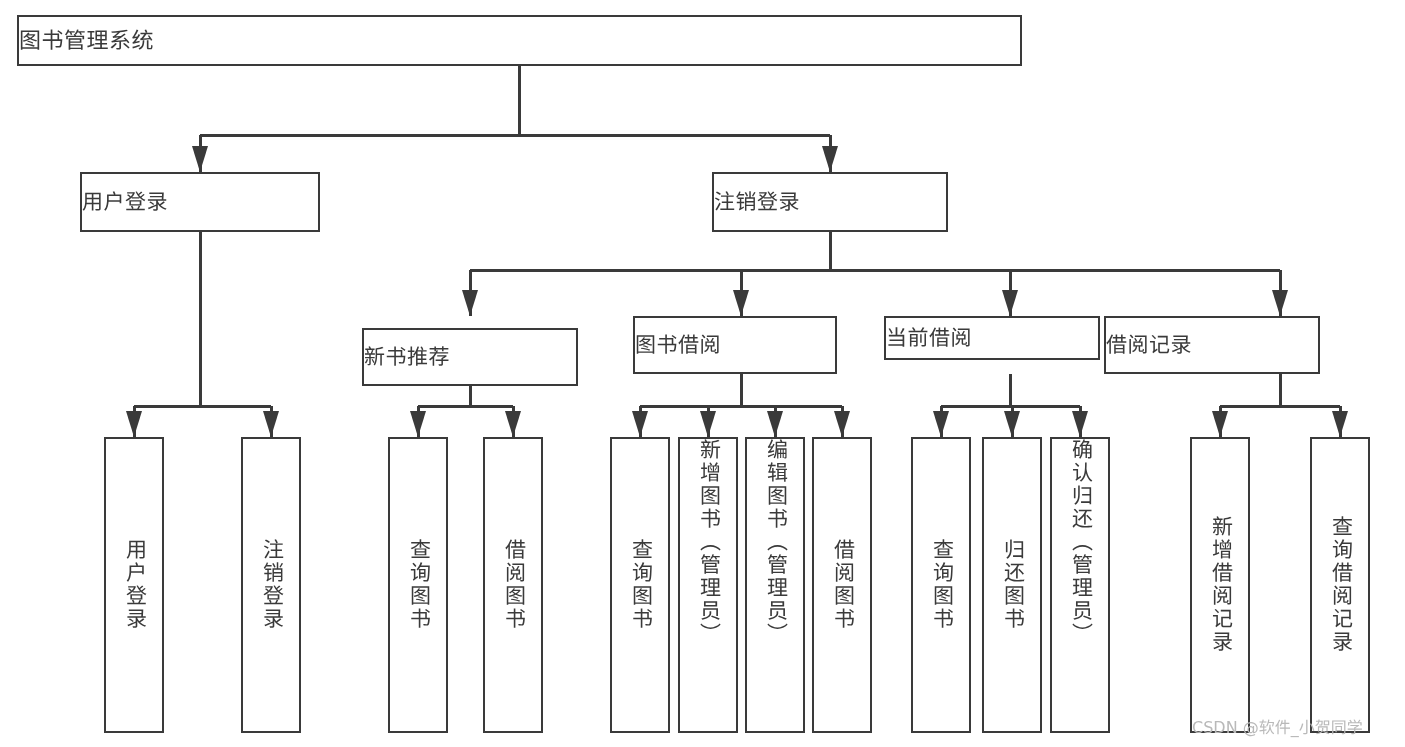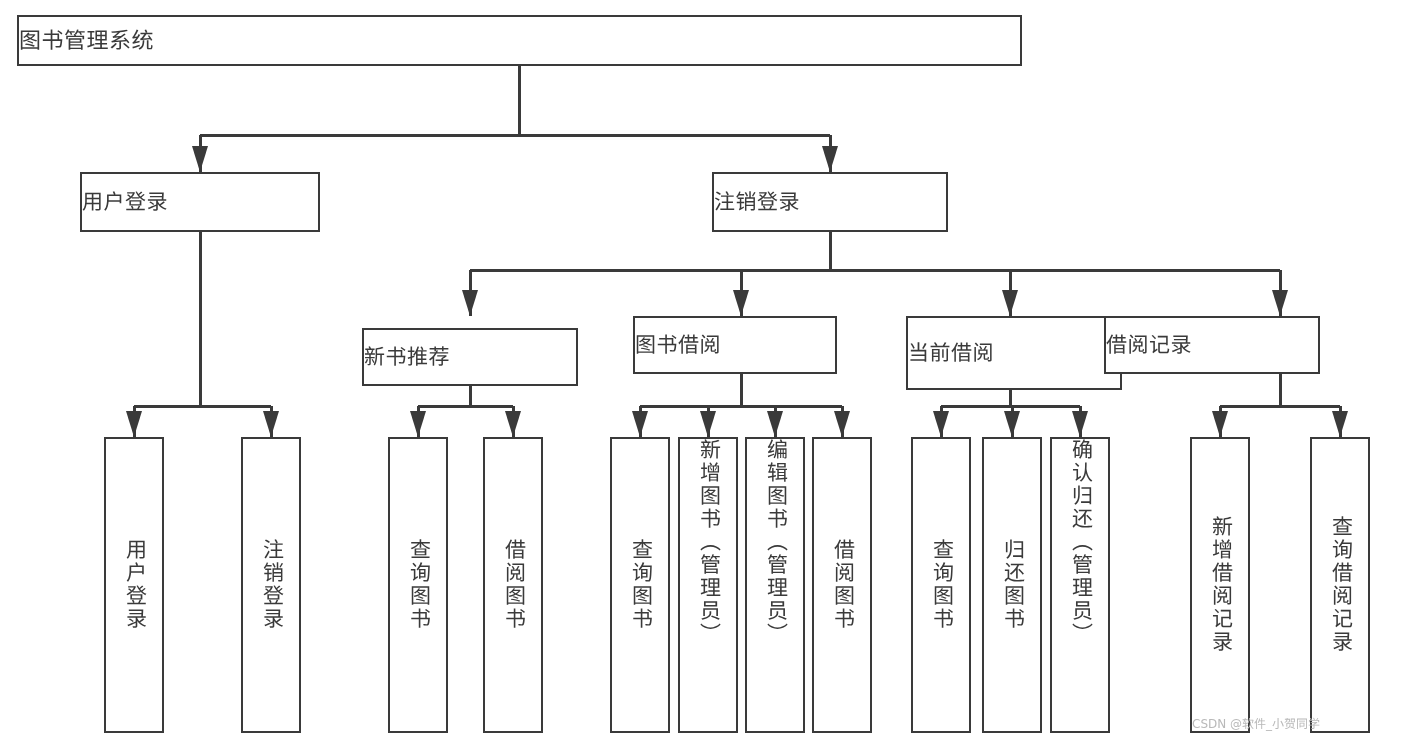--- a/index.html
+++ b/index.html
@@ -63,21 +63,21 @@
     white-space: nowrap;
     margin: 0 auto;
   }
   .node.vertical.mid .node-label {
     margin-top: auto;
     margin-bottom: auto;
   }
   .watermark {
     position: absolute;
     color: #b9b9b9;
-    font-size: 12px;
+    font-size: 16px;
     white-space: nowrap;
     user-select: none;
   }
 </style>
 </head>
 <body>
 
 <div id="canvas" style="background: rgb(255, 255, 255);">
   <svg id="edges" viewBox="0 0 1405 747" width="1405" height="747" aria-hidden="true">
       <line x1="519.5" y1="66" x2="519.5" y2="135" stroke="#3a3a3a" stroke-width="3" shape-rendering="crispEdges"></line>
@@ -142,21 +142,21 @@
       </div>
       <div class="node horizontal" style="left: 712px; top: 172px; width: 236px; height: 60px; border-color: rgb(58, 58, 58);">
         <span class="node-label">注销登录</span>
       </div>
       <div class="node horizontal" style="left: 362px; top: 328px; width: 216px; height: 58px; border-color: rgb(58, 58, 58);">
         <span class="node-label">新书推荐</span>
       </div>
       <div class="node horizontal" style="left: 633px; top: 316px; width: 204px; height: 58px; border-color: rgb(58, 58, 58);">
         <span class="node-label">图书借阅</span>
       </div>
-      <div class="node horizontal" style="left: 906px; top: 316px; width: 216px; height: 74px; border-color: rgb(58, 58, 58);">
+      <div class="node horizontal" style="left: 884px; top: 316px; width: 216px; height: 44px; border-color: rgb(58, 58, 58);">
         <span class="node-label">当前借阅</span>
       </div>
       <div class="node horizontal" style="left: 1104px; top: 316px; width: 216px; height: 58px; border-color: rgb(58, 58, 58);">
         <span class="node-label">借阅记录</span>
       </div>
       <div class="node vertical mid" style="left: 104px; top: 437px; width: 60px; height: 296px; border-color: rgb(58, 58, 58);">
         <span class="node-label">用户登录</span>
       </div>
       <div class="node vertical mid" style="left: 241px; top: 437px; width: 60px; height: 296px; border-color: rgb(58, 58, 58);">
         <span class="node-label">注销登录</span>

